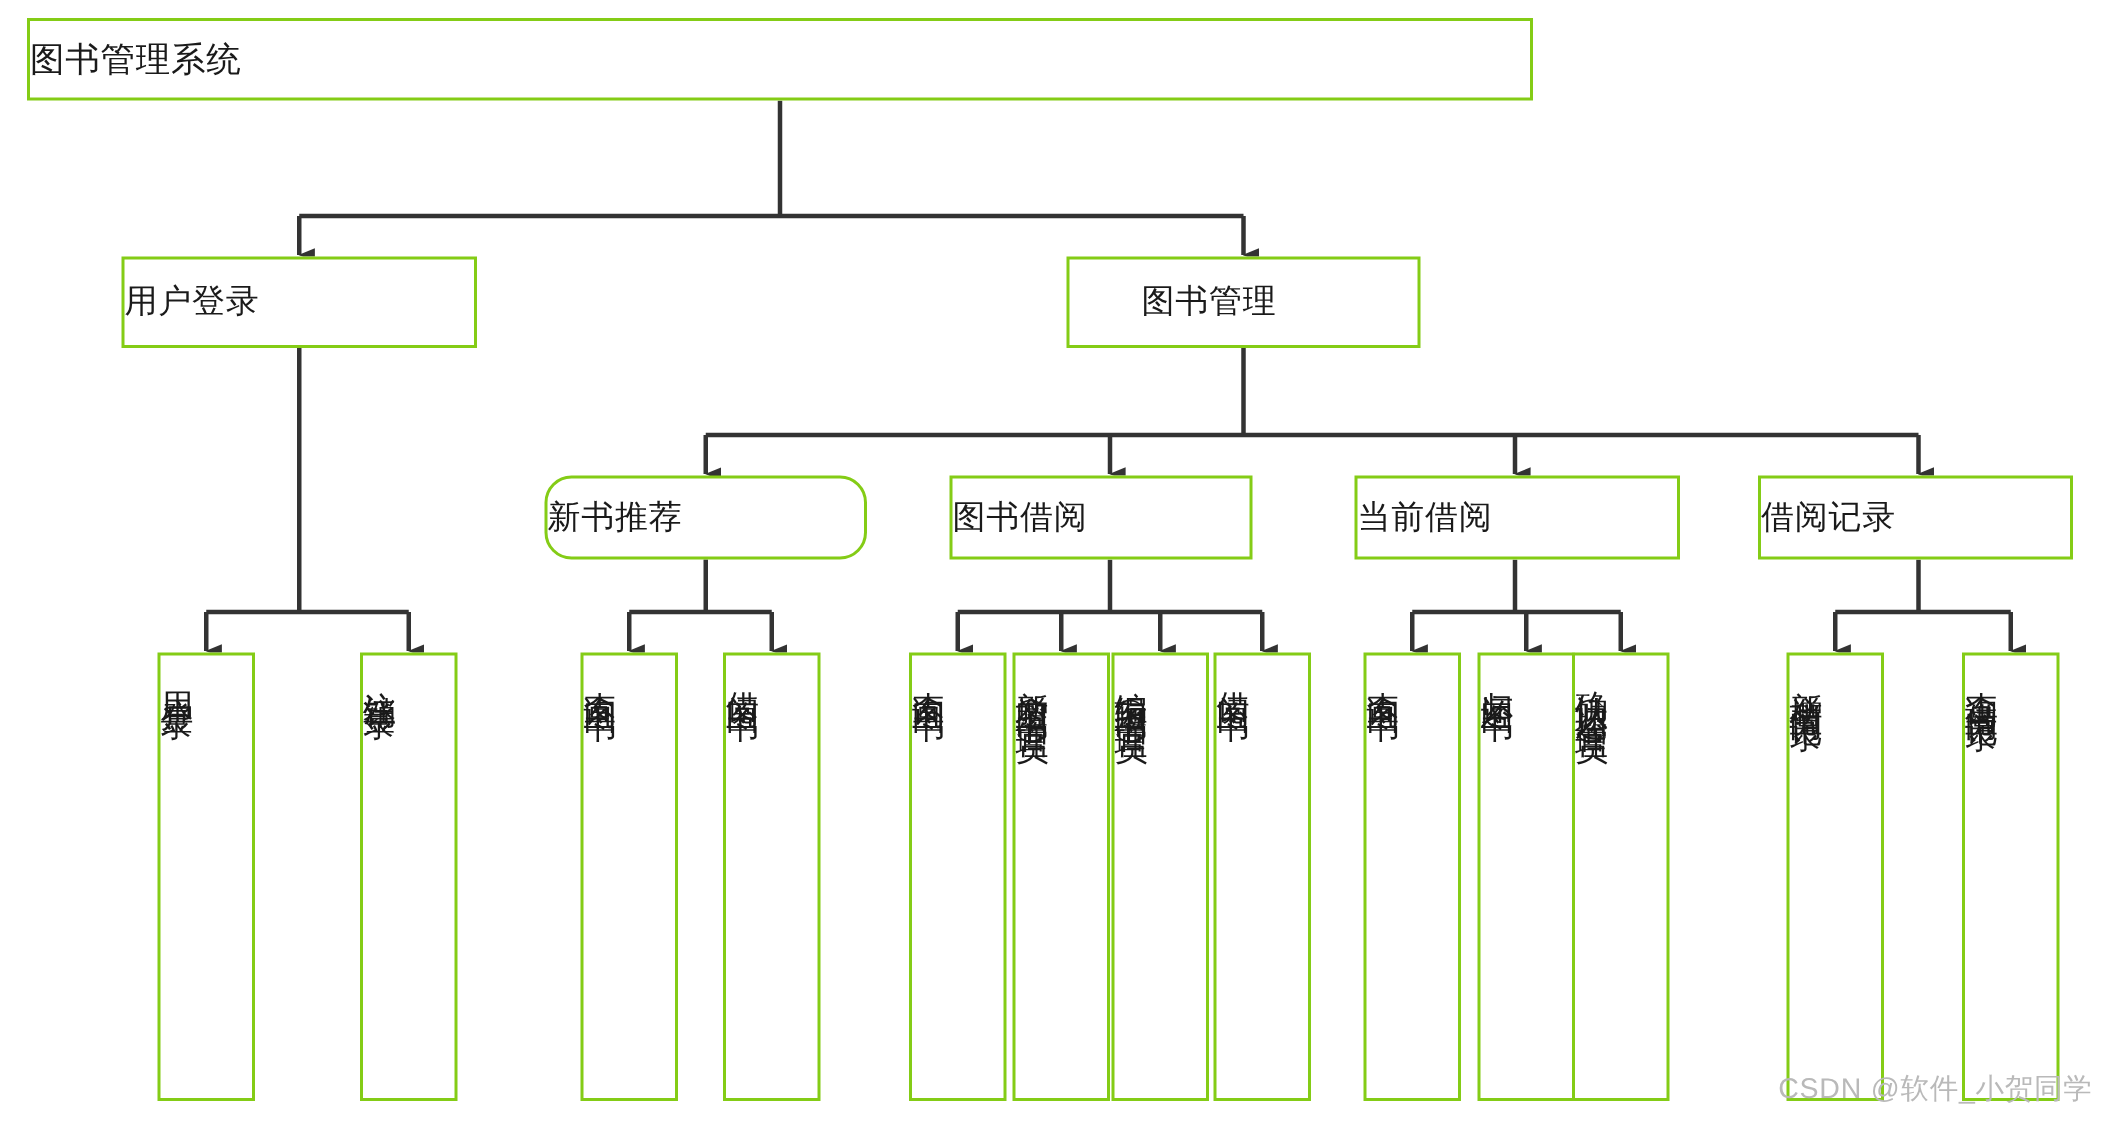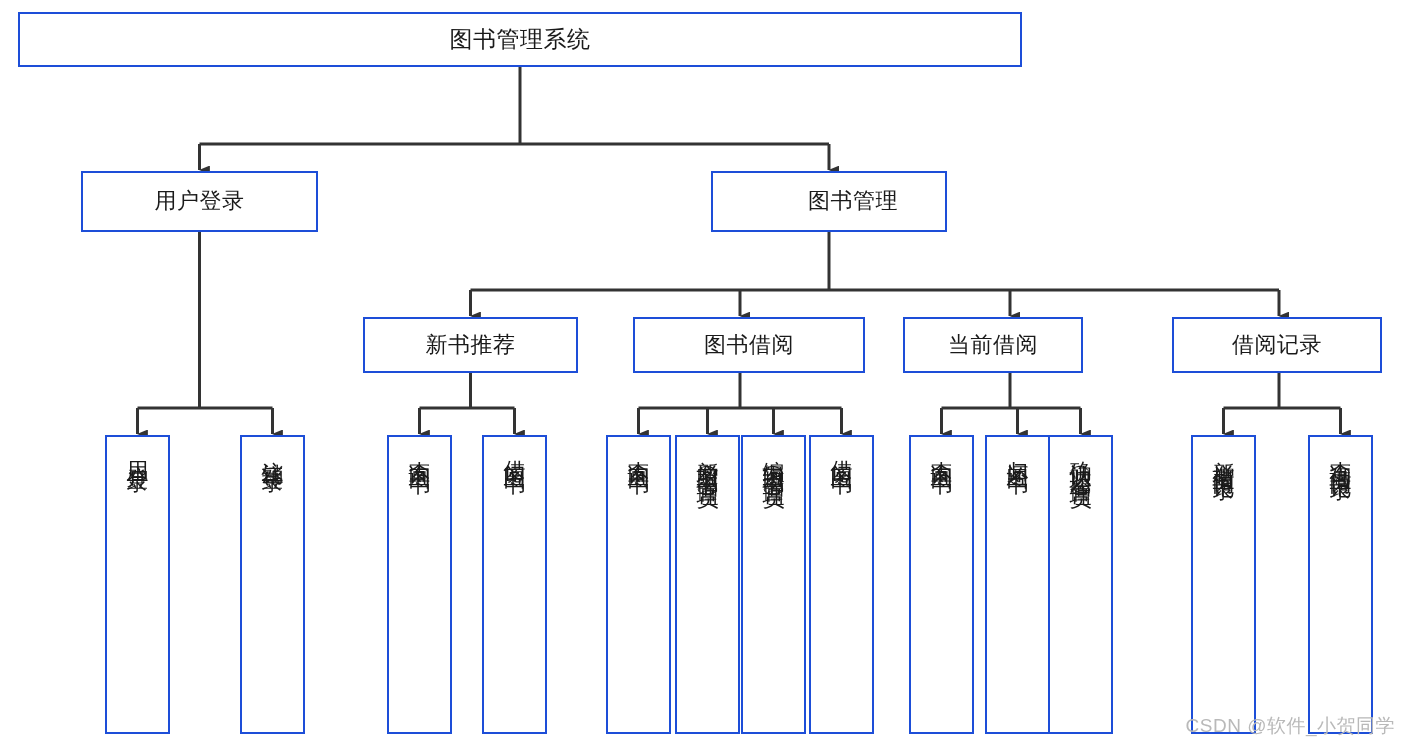--- a/index.html
+++ b/index.html
@@ -22,24 +22,23 @@
     left: 0;
     top: 0;
     width: 1405px;
     height: 747px;
     pointer-events: none;
   }
   .node {
     position: absolute;
     box-sizing: border-box;
     background: #ffffff;
-    border: 2px solid #1d4ed8;
+    border: 2px solid #84cc16;
     display: flex;
     align-items: center;
-    justify-content: center;
     color: #1a1a1a;
     z-index: 2;
   }
   .node-label {
     display: block;
     line-height: 1.22;
     letter-spacing: 0.5px;
     white-space: pre;
   }
   .node.horizontal .node-label {
@@ -121,27 +120,27 @@
   <div id="node-layer">
       <div class="node horizontal root" style="left: 18px; top: 12px; width: 1004px; height: 55px;">
         <span class="node-label">图书管理系统</span>
       </div>
       <div class="node horizontal" style="left: 81px; top: 171px; width: 237px; height: 61px;">
         <span class="node-label">用户登录</span>
       </div>
       <div class="node horizontal" style="left: 711px; top: 171px; width: 236px; height: 61px; padding-left: 48px;">
         <span class="node-label">图书管理</span>
       </div>
-      <div class="node horizontal" style="left: 363px; top: 317px; width: 215px; height: 56px;">
+      <div class="node horizontal" style="left: 363px; top: 317px; width: 215px; height: 56px; border-radius: 18px;">
         <span class="node-label">新书推荐</span>
       </div>
-      <div class="node horizontal" style="left: 633px; top: 317px; width: 232px; height: 56px;">
+      <div class="node horizontal" style="left: 633px; top: 317px; width: 202px; height: 56px;">
         <span class="node-label">图书借阅</span>
       </div>
-      <div class="node horizontal" style="left: 903px; top: 317px; width: 180px; height: 56px;">
+      <div class="node horizontal" style="left: 903px; top: 317px; width: 217px; height: 56px;">
         <span class="node-label">当前借阅</span>
       </div>
       <div class="node horizontal" style="left: 1172px; top: 317px; width: 210px; height: 56px;">
         <span class="node-label">借阅记录</span>
       </div>
       <div class="node vertical" style="left: 105px; top: 435px; width: 65px; height: 299px;">
         <span class="node-label">用户登录</span>
       </div>
       <div class="node vertical" style="left: 240px; top: 435px; width: 65px; height: 299px;">
         <span class="node-label">注销登录</span>

